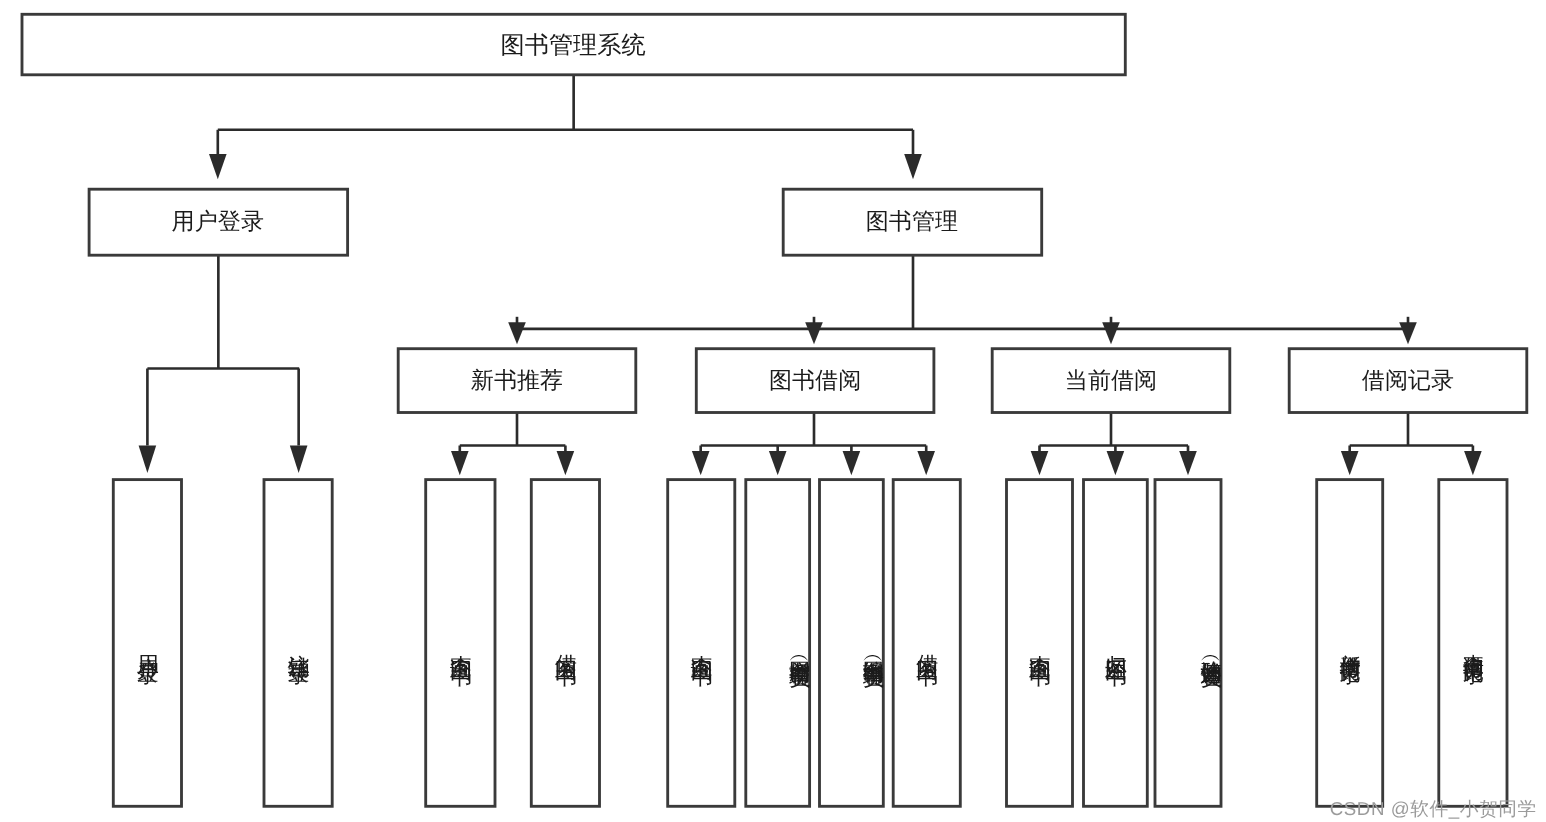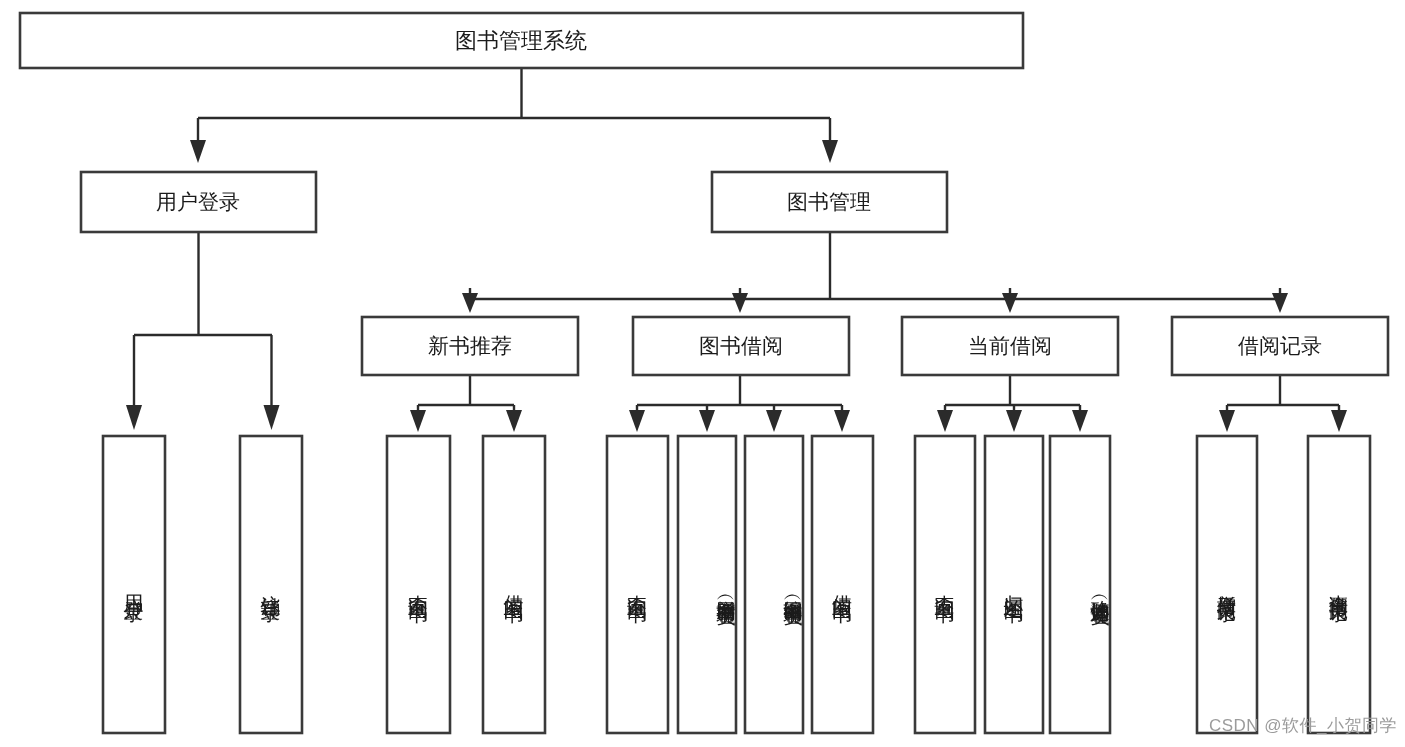--- a/index.html
+++ b/index.html
@@ -69,21 +69,21 @@
     font-size: 20px;
     line-height: 1.0;
     letter-spacing: 3px;
     color: #1b1b1b;
     white-space: nowrap;
     pointer-events: none;
   }
   .watermark {
     position: absolute;
     right: 8px;
-    bottom: 10px;
+    bottom: 0;
     font-family: "Liberation Sans", "DejaVu Sans", sans-serif;
     font-size: 17px;
     color: #9b9b9b;
     letter-spacing: 0.5px;
     white-space: nowrap;
   }
 </style>
 </head>
 <body>
 

